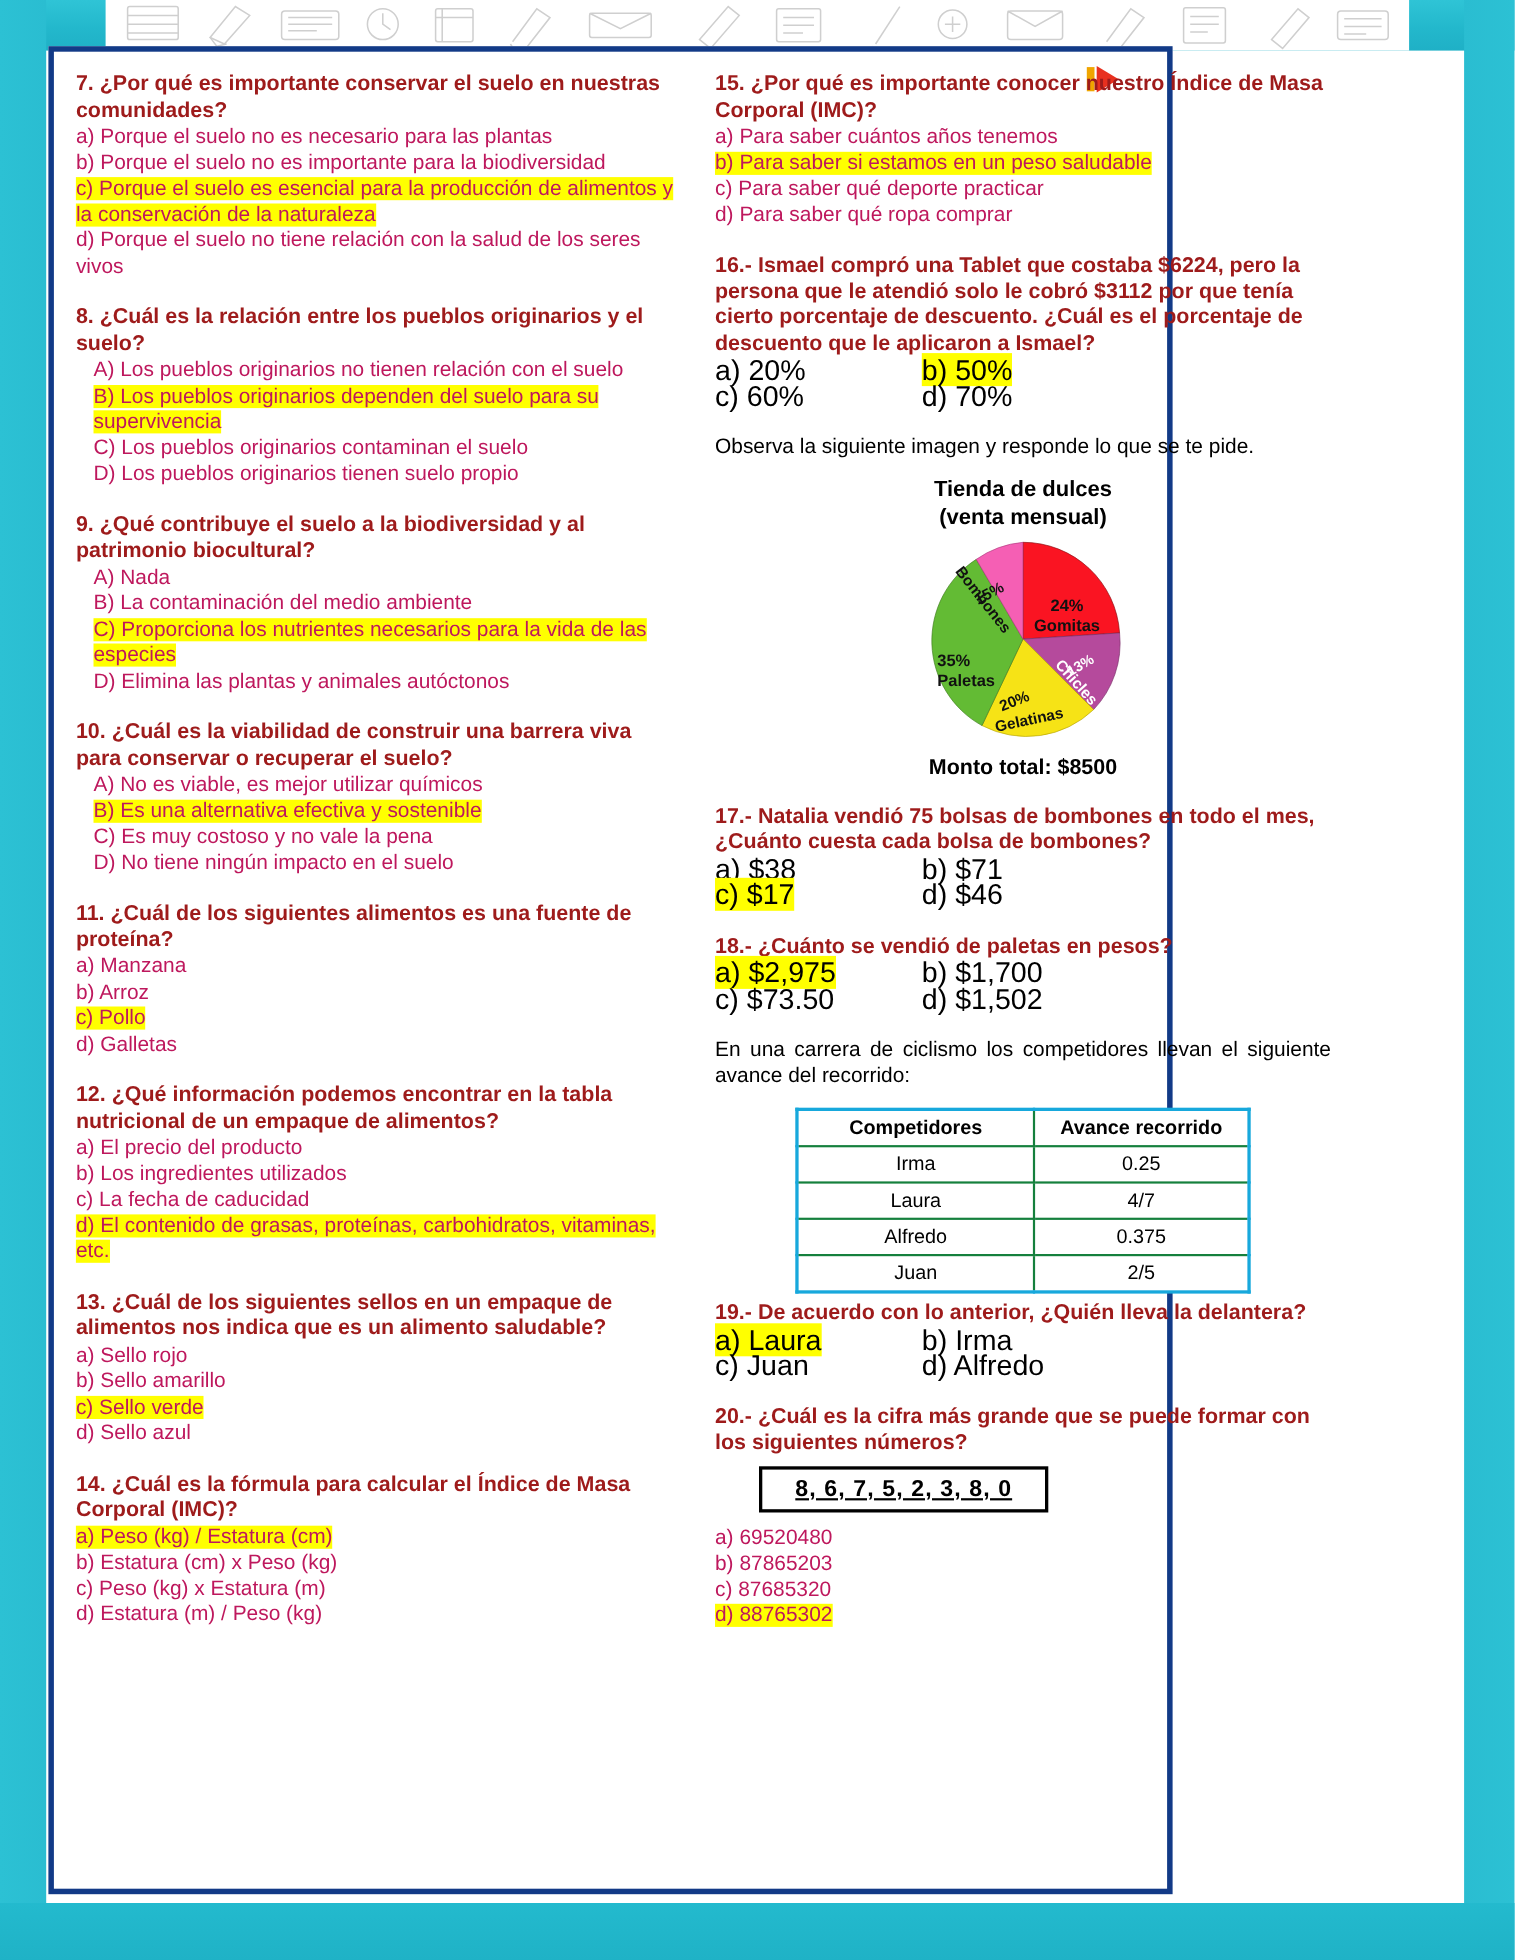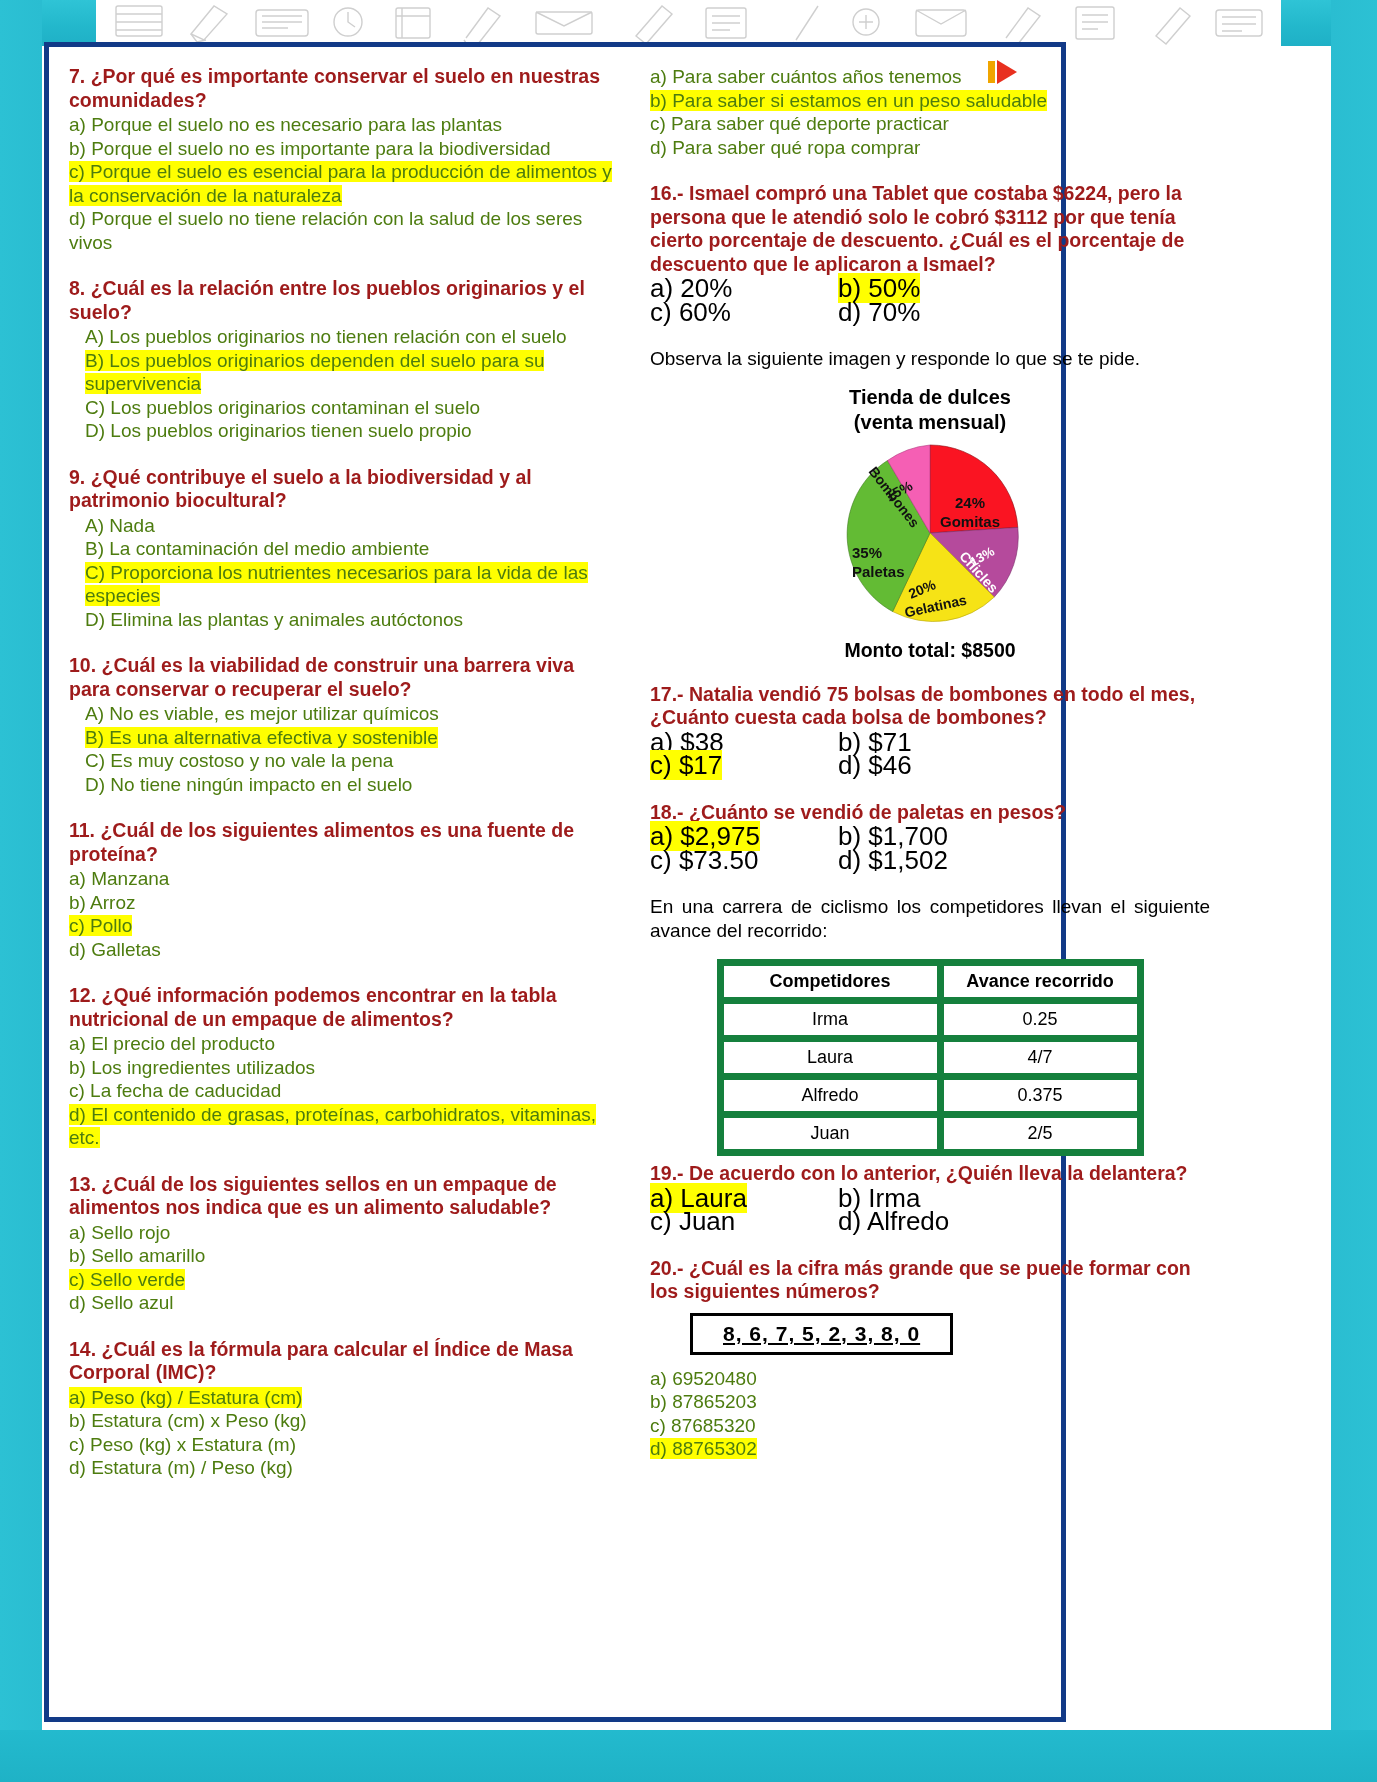--- a/index.html
+++ b/index.html
@@ -60,21 +60,21 @@
   
   .q-block{margin-bottom:23px;}
   .q-title{
     color:#9e1b1b;
     font-weight:bold;
     font-size:19.5px;
     line-height:23.5px;
     margin:0 0 1px 0;
   }
   .opt{
-    color:#4d7c0f;
+    color:#be185d;
     font-size:19px;
     line-height:23.5px;
     margin:0;
     white-space:normal;
   }
   .opt.indent{padding-left:16px;}
   .hl{
     background:#ffff00;
     box-decoration-break:clone;
     -webkit-box-decoration-break:clone;
@@ -133,21 +133,21 @@
   }
 
   
   .race-table-wrap{text-align:center;margin:17px 0 6px 0;}
   table.race{
     border-collapse:collapse;
     margin:0 auto;
     border:3px solid #17a8dc;
   }
   table.race th, table.race td{
-    border:7px solid #15803d;
+    border:2px solid #15803d;
     font-size:18px;
     padding:5px 14px;
     text-align:center;
     color:#000;
     background:#fff;
   }
   table.race th{font-weight:bold;}
   table.race td.name{min-width:185px;}
   table.race td.val{min-width:165px;}
 
@@ -296,20 +296,21 @@
         <p class="opt"><span>b) Estatura (cm) x Peso (kg)</span></p>
         <p class="opt"><span>c) Peso (kg) x Estatura (m)</span></p>
         <p class="opt"><span>d) Estatura (m) / Peso (kg)</span></p>
       </div>
 
     </div>
 
     <div class="col col-right">
 
       <div class="q-block">
+        <p class="q-title">15. ¿Por qué es importante conocer nuestro Índice de Masa Corporal (IMC)?</p>
         <p class="opt"><span>a) Para saber cuántos años tenemos</span></p>
         <p class="opt"><span class="hl">b) Para saber si estamos en un peso saludable</span></p>
         <p class="opt"><span>c) Para saber qué deporte practicar</span></p>
         <p class="opt"><span>d) Para saber qué ropa comprar</span></p>
       </div>
 
       <div class="q-block">
         <p class="q-title">16.- Ismael compró una Tablet que costaba $6224, pero la persona que le atendió solo le cobró $3112 por que tenía cierto porcentaje de descuento. ¿Cuál es el porcentaje de descuento que le aplicaron a Ismael?</p>
         <div class="opt-row">
           <span class="c1">a) 20%</span>

